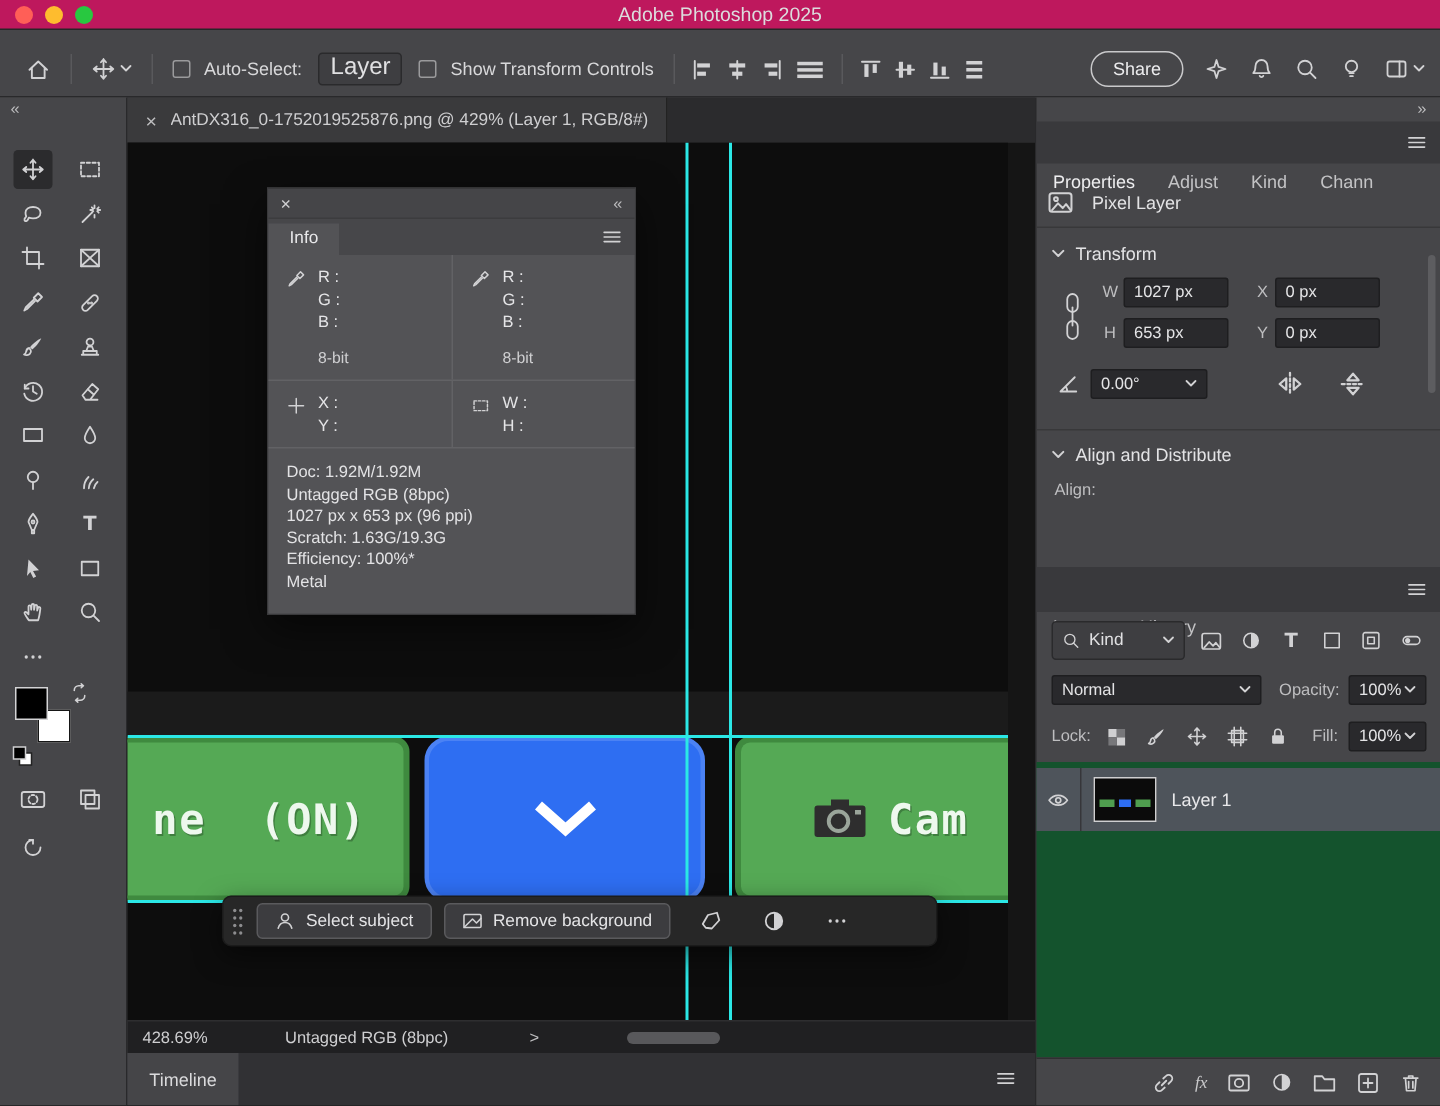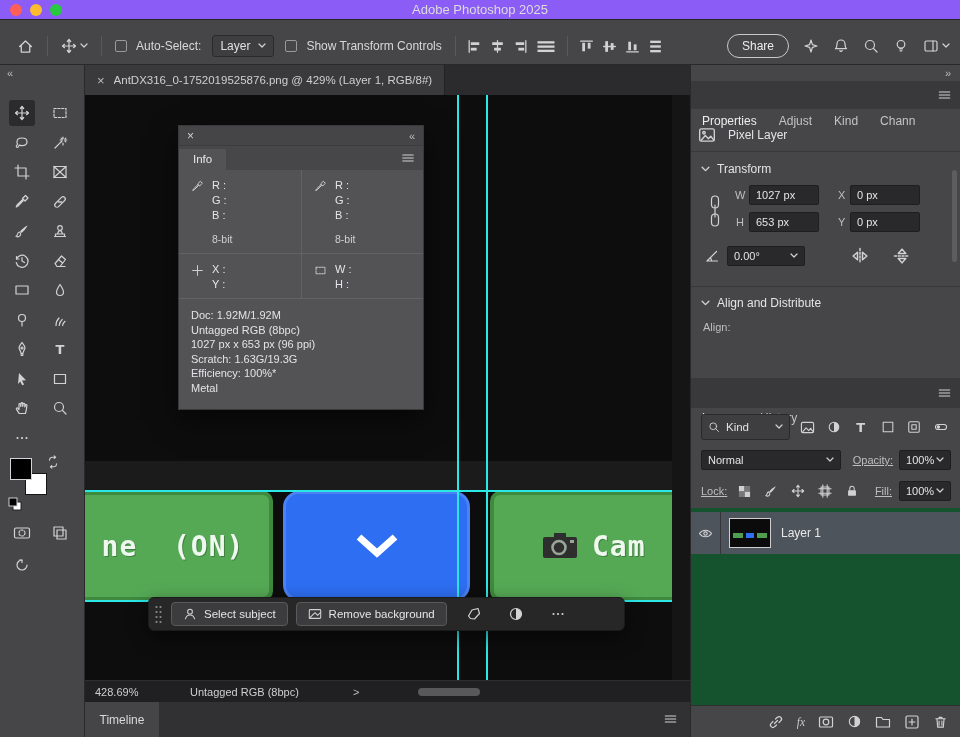--- a/index.html
+++ b/index.html
@@ -7,36 +7,36 @@
   .app { position:relative; width:960px; height:737px; background:#464649; overflow:hidden;
          font-family:"Liberation Sans", sans-serif; color:#d6d6d7; font-size:12px;
          -webkit-font-smoothing:antialiased; }
 
   
   svg.ic path, svg.ic rect, svg.ic circle, svg.ic line, svg.ic polyline, svg.ic polygon
     { stroke:#d2d2d4; fill:none; stroke-width:1.2; stroke-linecap:round; stroke-linejoin:round; }
   svg.ic .f { fill:#d2d2d4; stroke:none; }
 
   
-  .titlebar { position:absolute; left:0; top:0; width:960px; height:20px; background:#8b5cf6;
+  .titlebar { position:absolute; left:0; top:0; width:960px; height:20px; background:#be185d;
               display:flex; align-items:center; border-bottom:1px solid #262628; }
   .lights { display:flex; gap:8px; margin-left:10px; }
   .light { width:12px; height:12px; border-radius:50%; }
   .lr { background:#ff5f57; } .ly { background:#febc2e; } .lg { background:#28c840; }
   .apptitle { position:absolute; left:0; right:0; text-align:center; font-size:13px; color:#dcdcdd; }
 
   
   .optionsbar { position:absolute; left:0; top:28px; width:960px; height:37px; background:#464649;
                 border-bottom:1px solid #29292b; display:flex; align-items:center; padding:0 10px 0 14px; }
   .ob-sep { width:1px; height:20px; background:#59595c; margin:0 10px; }
   .obtn { display:flex; align-items:center; gap:3px; padding:3px; border-radius:3px; }
   .checkbox { width:12px; height:12px; border:1px solid #9a9a9c; border-radius:2px; margin-right:6px; }
   .oblabel { font-size:12px; color:#d8d8da; }
   .combo-s { height:22px; background:#3e3e41; border:1px solid #2a2a2c; border-radius:3px;
-             display:flex; align-items:center; gap:8px; padding:0 7px; color:#e0e0e2; font-size:12px; margin:0 8px; }
+             display:flex; align-items:center; gap:8px; padding:0 7px; color:#e0e0e2; font-size:16px; margin:0 8px;flex-direction:column; }
   .aligngrp { display:flex; align-items:center; gap:6px; }
   .share-btn { height:24px; border:1px solid #c9c9cb; border-radius:13px; display:flex; align-items:center;
                padding:0 14px; font-size:12px; color:#ececee; margin-left:auto; }
   .ob-icons { display:flex; align-items:center; gap:14px; margin-left:14px; }
 
   
   .toolbar { position:absolute; left:0; top:65px; width:85px; height:672px; background:#464649;
              border-right:1px solid #29292b; }
   .collapse-l { position:absolute; left:7px; top:2px; font-size:11px; color:#bdbdbf; }
   .tool { position:absolute; width:26px; height:26px; border-radius:3px; display:flex; align-items:center; justify-content:center; }
@@ -139,21 +139,21 @@
   .pdivider { position:absolute; left:0; width:270px; border-top:1px solid #38383a; }
   .pscroll { position:absolute; right:3px; top:105px; width:5px; height:92px; background:#5d5d60; border-radius:2.5px; }
 
   .lrow { position:absolute; left:0; width:270px; display:flex; align-items:center; }
   .filter-row { top:349px; height:26px; padding:0 10px; gap:7px; }
   .kindcombo { height:22px; width:90px; background:#3e3e41; border:1px solid #2a2a2c; border-radius:3px;
                display:flex; align-items:center; gap:6px; padding:12px 6px; font-size:11.5px; color:#e0e0e2; }
   .fic { width:20px; height:20px; display:flex; align-items:center; justify-content:center; }
   .blend-row { top:383px; height:24px; padding:0 10px; }
   .lock-row { top:413px; height:26px; padding:0 10px; gap:7px; }
-  .sm-label { font-size:11px; color:#bebec0;text-decoration:underline; }
+  .sm-label { font-size:11px; color:#bebec0; }
 
   .layerlist { position:absolute; left:0; top:443px; width:270px; height:197px; background:#14532d; }
   .layerrow { position:absolute; left:0; top:4px; width:270px; height:42px; background:#4e545b; display:flex; align-items:center; }
   .eyebox { width:30px; height:42px; display:flex; align-items:center; justify-content:center; border-right:1px solid #36363a; }
   .lthumb { position:relative; width:42px; height:30px; background:#0b0b0b; border:1px solid #cfcfd1; margin:0 10px 0 8px; }
   .lthumb i { position:absolute; bottom:9px; height:5px; }
   .lname { font-size:12px; color:#e8e8ea; }
 
   .lbottom { position:absolute; left:0; top:640px; width:270px; height:32px; background:#464649;
              border-top:1px solid #2f2f31; display:flex; align-items:center; justify-content:flex-end;

